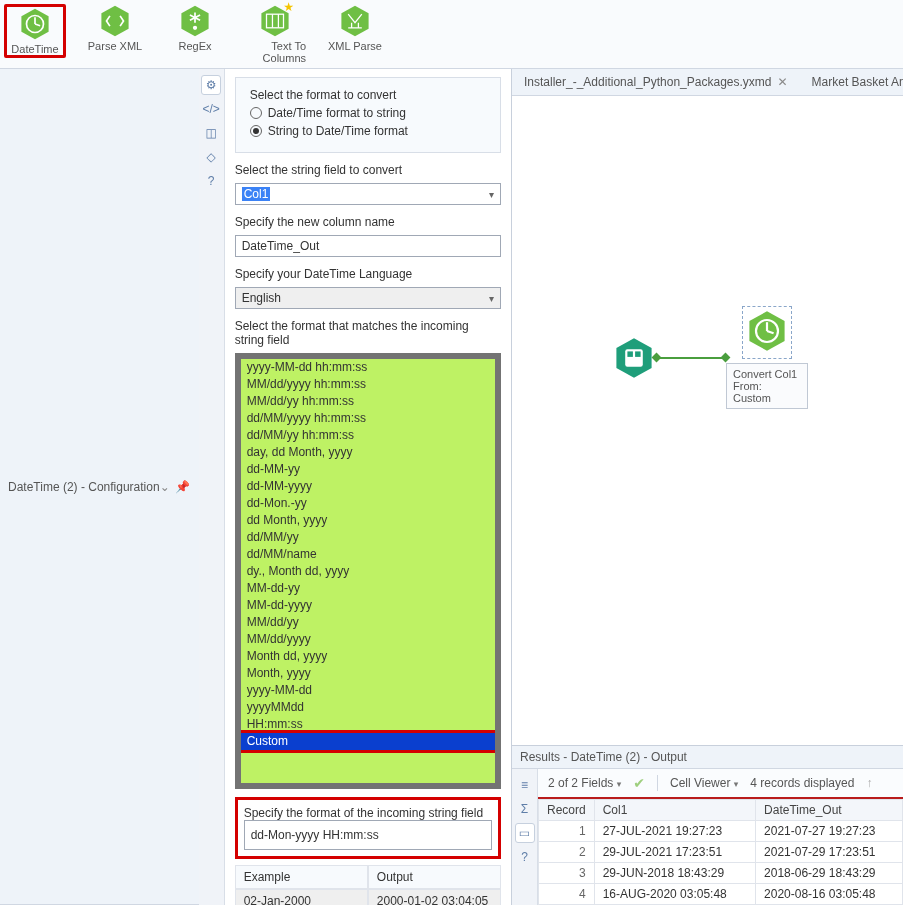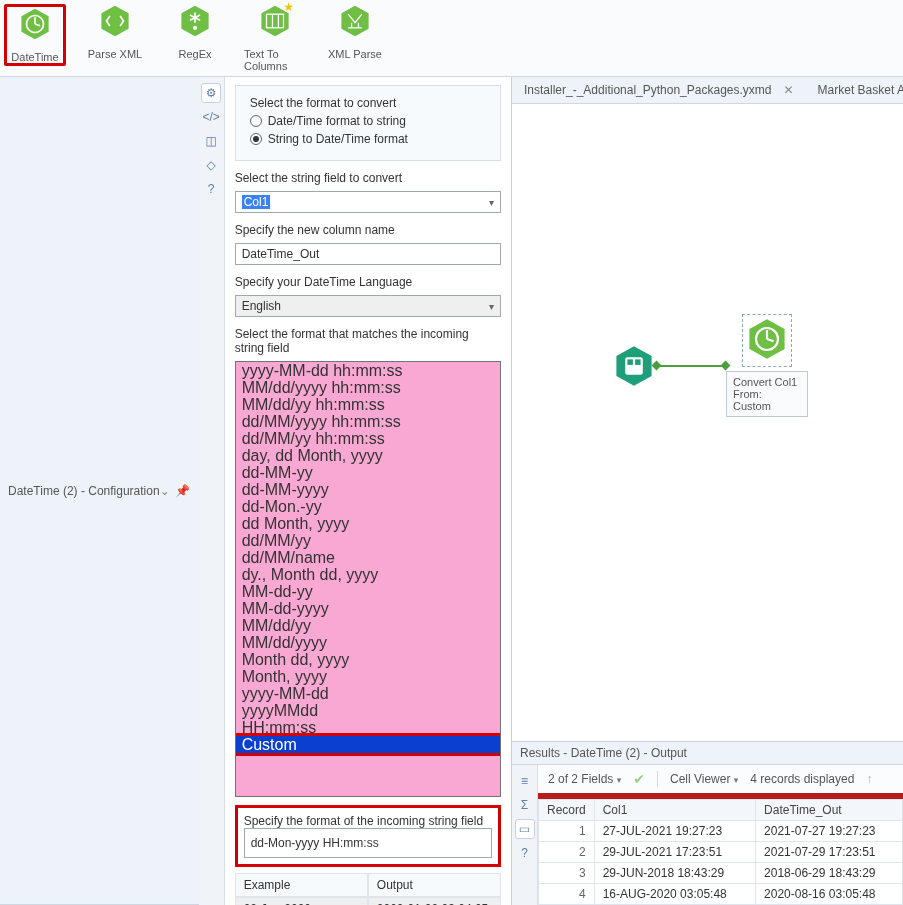--- a/index.html
+++ b/index.html
@@ -4,21 +4,21 @@
 <style>
   * { box-sizing: border-box; font-family: "Segoe UI", Arial, sans-serif; }
   html, body { margin:0; padding:0; width:903px; height:905px; font-size:12px; color:#333; background:#fff; }
   .root { display:flex; flex-direction:column; height:100%; }
 
   
   .toolbar { display:flex; align-items:flex-start; padding:4px 4px 4px 4px; border-bottom:1px solid #d0d7e2; background:#f9fbfd; gap:18px; }
   .tool { display:flex; flex-direction:column; align-items:center; width:62px; cursor:pointer; }
   .tool-icon { width:34px; height:34px; display:flex; align-items:center; justify-content:center; position:relative; }
   .tool-icon svg { width:34px; height:34px; }
-  .tool-label { text-align:left; font-size:11px; color:#555; margin-top:10px; line-height:1.1; }
+  .tool-label { text-align:right; font-size:11px; color:#555; margin-top:2px; line-height:1.1; }
   .tool.highlighted { border:3px solid #d40000; border-radius:2px; }
   .star { position:absolute; top:-4px; right:-2px; color:#f5c400; font-size:12px; }
 
   .body { flex:1; display:flex; min-height:0; }
 
   
   .config-panel { width:512px; display:flex; flex-direction:row; border-right:1px solid #c8d0dc; }
   .config-header { background:#eef3f9; display:flex; align-items:center; justify-content:space-between; padding:4px 8px; border-bottom:1px solid #d0d7e2; color:#555; }
   .config-header .right-icons { display:flex; gap:6px; align-items:center; color:#888; }
   .config-body { flex:1; display:flex; min-height:0; }
@@ -33,56 +33,56 @@
   .radio.selected::after { content:""; width:6px; height:6px; background:#333; border-radius:50%; }
   .label { color:#333; }
 
   .form-label { margin-top:4px; color:#333; }
   .select, .text-input { width:100%; border:1px solid #a0a8b5; padding:3px 6px; font-size:12px; color:#333; background:#fff; display:flex; justify-content:space-between; align-items:center; }
   .select.highlight { background:#fff; }
   .select .selected-text.sel { background:#3b82f6; color:#fff; padding:0 2px; }
   .select .chev { color:#666; font-size:10px; }
   .select.shaded { background:#efefef; }
 
-  .listbox { border:1px solid #737373; flex-shrink:0; overflow:hidden; font-size:16px; background:#f9a8d4; }
+  .listbox { border:6px solid #737373; flex-shrink:0; overflow:hidden; font-size:12px; background:#bef264; }
   .listbox .item { padding:0 6px; line-height:17px; white-space:nowrap; }
   .listbox .item.selected { background:#0a3fcf; color:#fff; }
 
   .red-box { border:3px solid #d40000; }
 
   .format-section { display:flex; flex-direction:column; }
   .format-input-wrap { border:1px solid #a0a8b5; padding:7px 6px; }
 
   .example-row { display:flex; }
   .example-row .cell { flex:1; padding:4px 8px; border:1px solid #e0e4eb; background:#fff; }
   .example-row.header .cell { background:#f7fafd; font-weight:normal; }
   .example-row.values .cell { background:#efefef; }
 
   
   .right-panel { flex:1; display:flex; flex-direction:column; min-width:0; }
   .tabs-bar { background:#eef3f9; display:flex; align-items:center; padding:4px 8px; border-bottom:1px solid #d0d7e2; gap:8px; font-size:12px; }
-  .tab { display:flex; align-items:flex-end; gap:12px; color:#555; padding:2px 4px; white-space:nowrap; }
+  .tab { display:flex; align-items:flex-end; gap:6px; color:#555; padding:2px 4px; white-space:nowrap; }
   .tab .x { color:#888; font-size:12px; cursor:pointer; }
   .canvas { flex:1; background:#fff; position:relative; min-height:0; }
 
   .workflow { position:absolute; left:100px; top:210px; display:flex; align-items:center; gap:0; }
   .node-box { display:flex; flex-direction:column; align-items:center; }
   .wire { width:70px; height:2px; background:#4a9e3e; position:relative; }
   .wire::before, .wire::after { content:""; position:absolute; width:7px; height:7px; background:#4a9e3e; transform:rotate(45deg); top:-3px; }
   .wire::before { left:-3px; }
   .wire::after { right:-3px; }
   .node-frame { border:1px dashed #8aa6c9; padding:2px; }
   .node-caption { border:1px solid #c0c8d4; background:#fafbfd; font-size:11px; color:#555; padding:4px 6px; margin-top:4px; width:82px; }
 
   .results-panel { border-top:1px solid #c8d0dc; background:#fff; display:flex; flex-direction:column; }
   .results-header { background:#eef3f9; padding:4px 8px; border-bottom:1px solid #d0d7e2; color:#555; font-size:12px; }
   .results-body { display:flex; }
   .results-sidetabs { width:26px; background:#f0f3f8; border-right:1px solid #d8dee7; display:flex; flex-direction:column; align-items:center; padding-top:6px; gap:4px; }
   .results-content { flex:1; display:flex; flex-direction:column; }
-  .results-toolbar { display:flex; align-items:center; gap:12px; padding:6px 10px; border-bottom:6px solid #b91c1c; background:#fafcfe; font-size:12px; color:#555; }
+  .results-toolbar { display:flex; align-items:center; gap:12px; padding:6px 10px; border-bottom:2px solid #b91c1c; background:#fafcfe; font-size:12px; color:#555; }
   .results-toolbar .check { color:#9ecf7e; font-size:14px; }
   .results-toolbar .chev { font-size:9px; color:#777; }
   table.grid { border-collapse:collapse; width:100%; font-size:12px; }
   table.grid th, table.grid td { border:1px solid #e0e4eb; padding:3px 8px; text-align:left; }
   table.grid th { background:#f3f6fa; font-weight:normal; color:#444; }
   table.grid td.rec { text-align:right; color:#666; width:50px; }
 
   .arrow-shape { position:absolute; }
   .arrow-shape svg { width:40px; height:24px; }
 </style>

